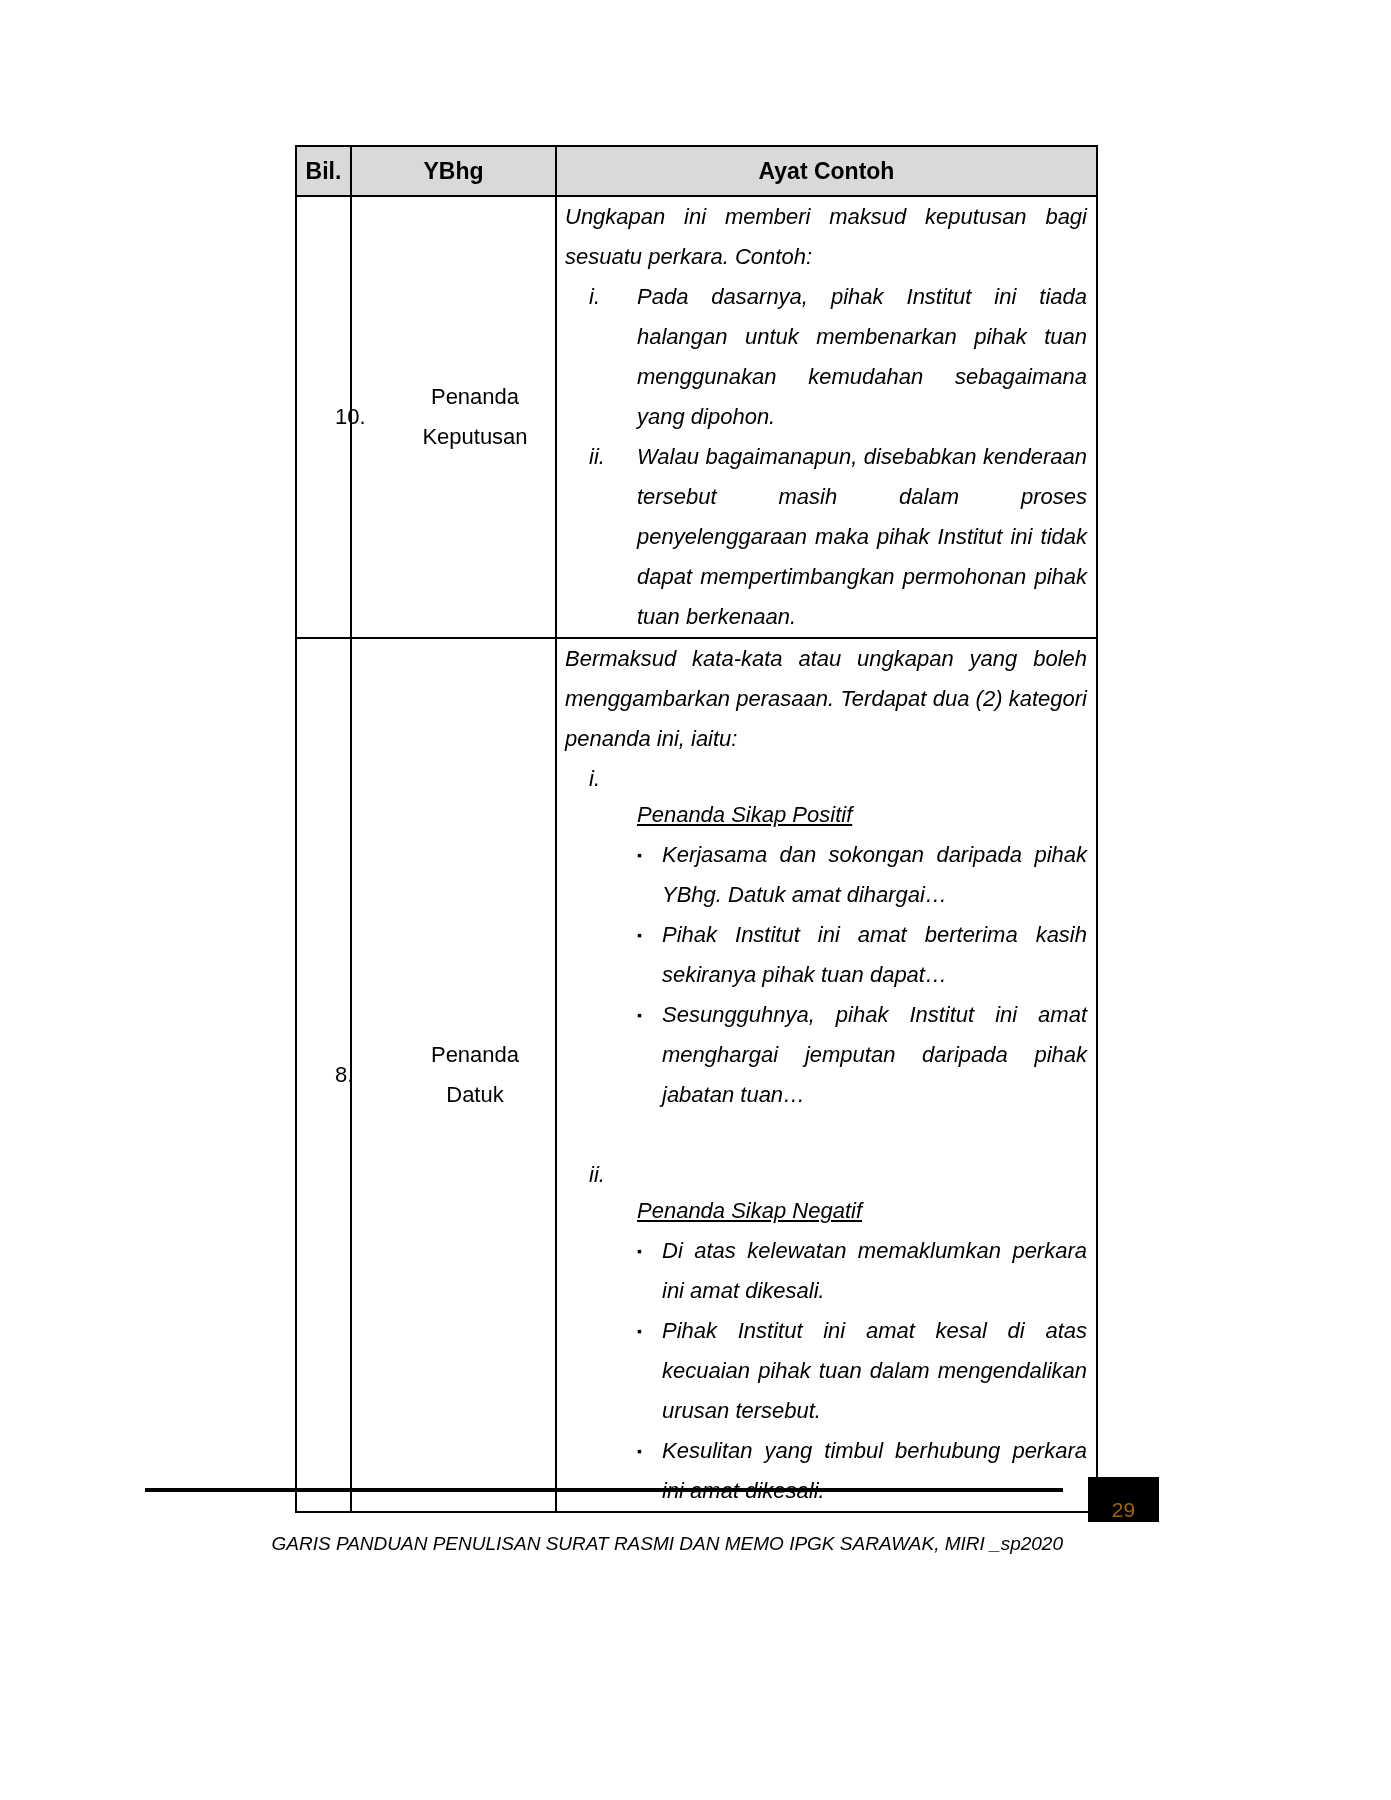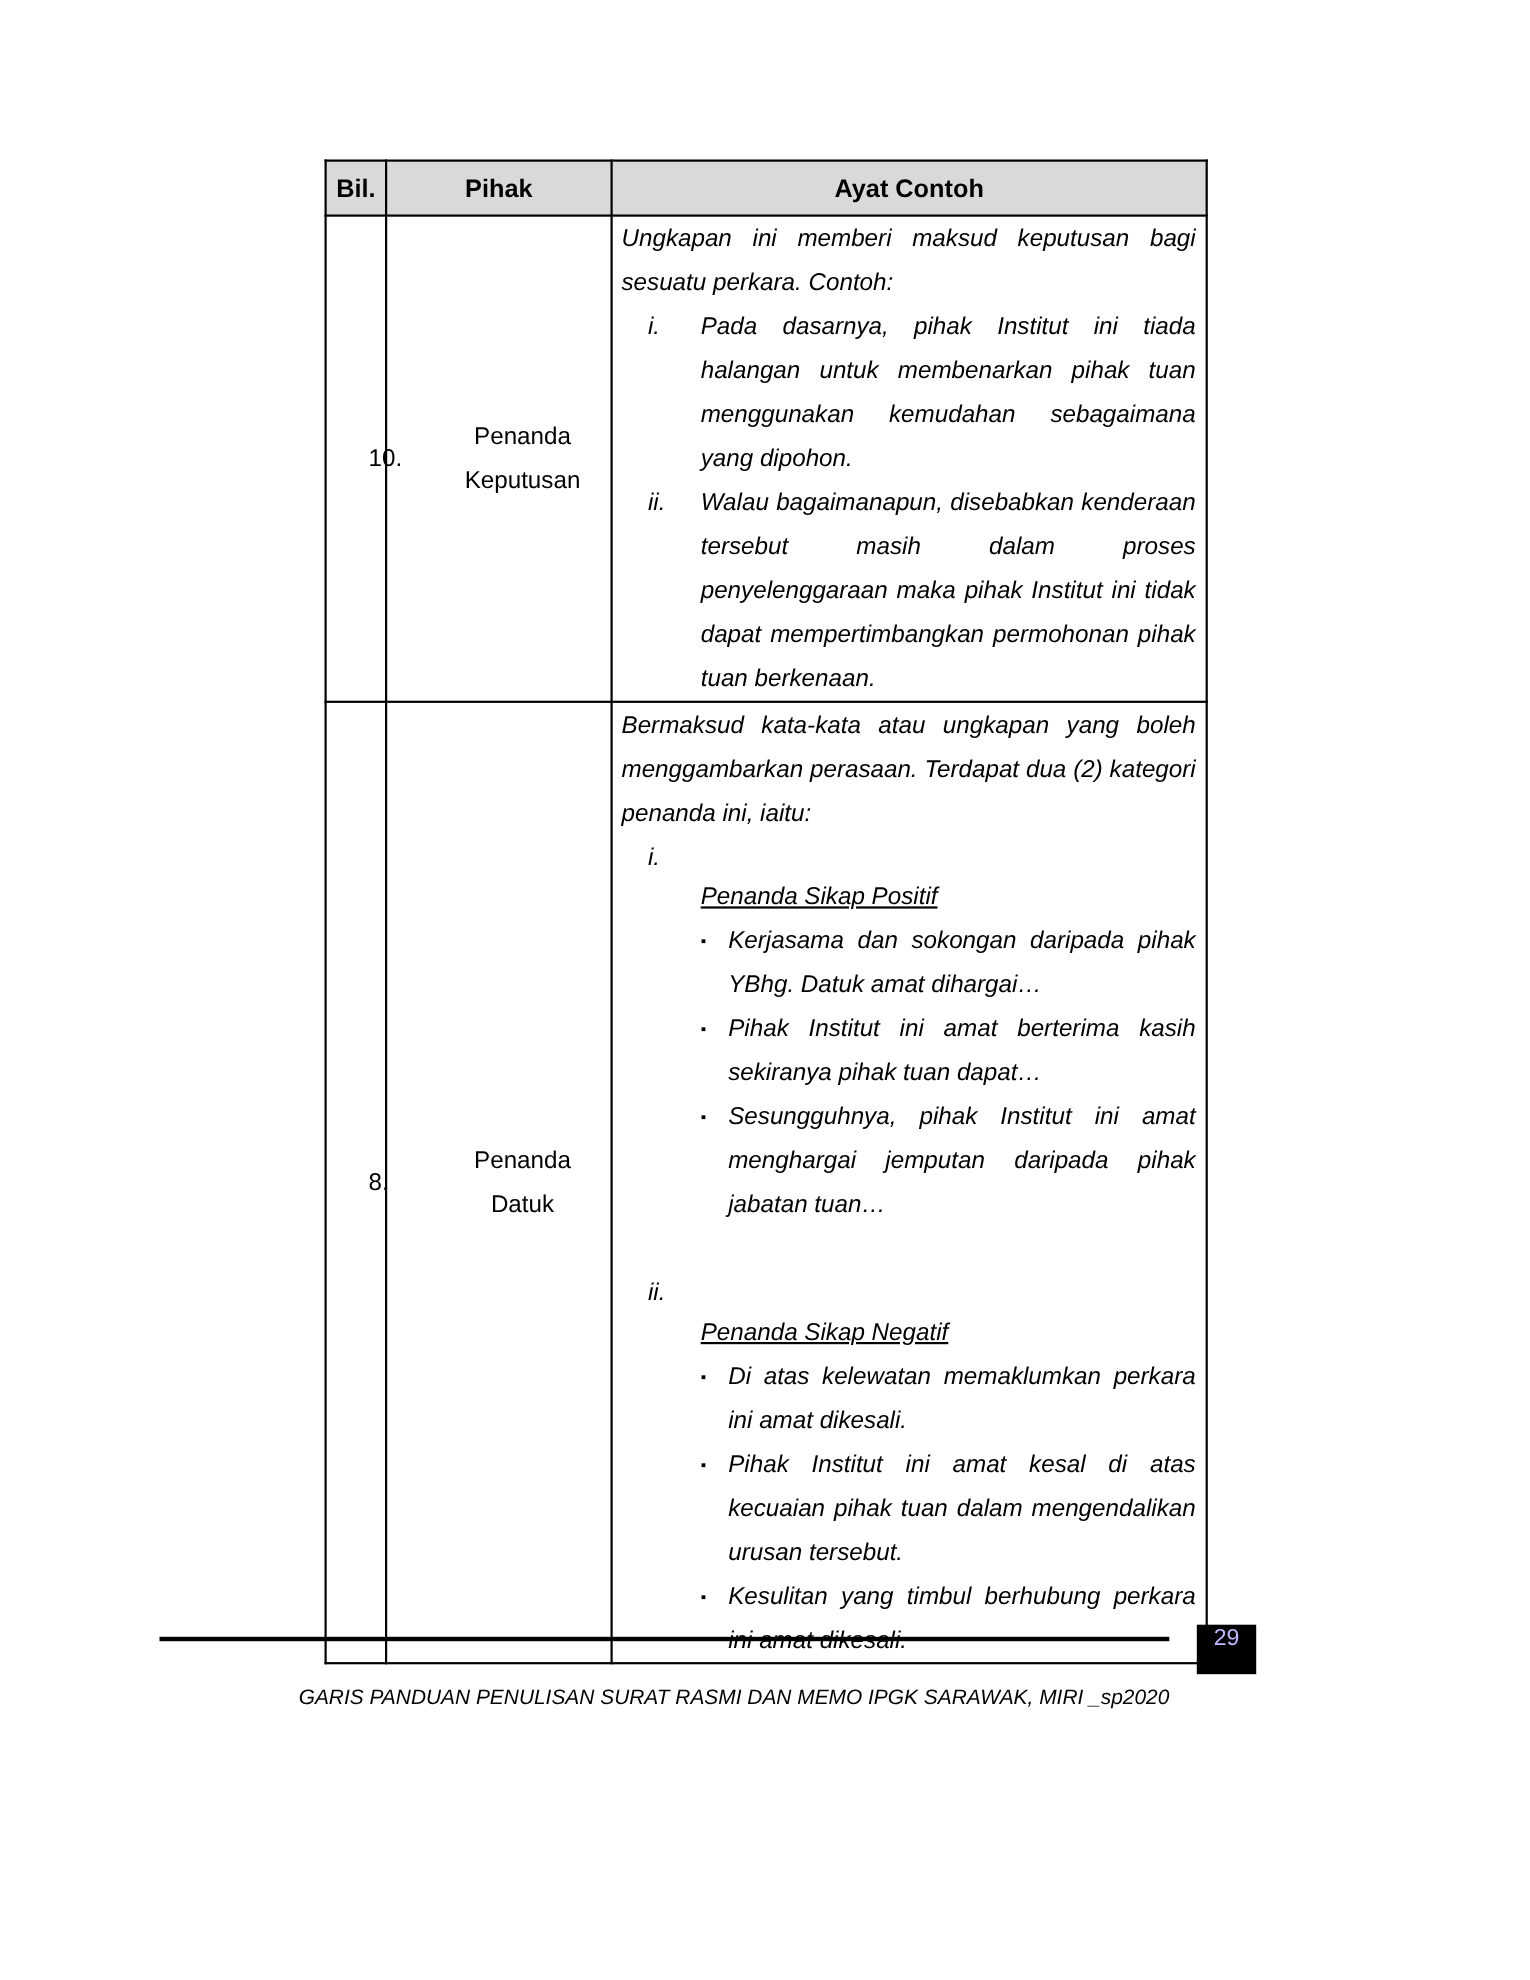--- a/index.html
+++ b/index.html
@@ -86,26 +86,26 @@
     left: 145px;
     top: 1488px;
     width: 918px;
     height: 4px;
     background: #000;
   }
   .page-number-box {
     position: absolute;
     left: 1088px;
     top: 1477px;
-    width: 54px;
+    width: 71px;
     height: 45px;
     background: #000;
-    color: #c4b5fd;
+    color: #a16207;
     display: flex;
-    align-items: flex-start;
+    align-items: flex-end;
     justify-content: center;
     font-size: 21px;
   }
   .footer-text {
     position: absolute;
     top: 1533px;
     right: 328px;
     font-size: 19px;
     font-style: italic;
     white-space: nowrap;
@@ -119,21 +119,21 @@
 
   <table class="doc-table">
     <colgroup>
       <col class="col-bil">
       <col class="col-frasa">
       <col class="col-ayat">
     </colgroup>
     <thead>
       <tr>
         <th class="hdr">Bil.</th>
-        <th class="hdr">Pihak</th>
+        <th class="hdr">YBhg</th>
         <th class="hdr">Ayat Contoh</th>
       </tr>
     </thead>
     <tbody>
 
       <tr>
         <td class="bil-cell">
           <div>10.</div>
         </td>
         <td class="frasa-cell">

